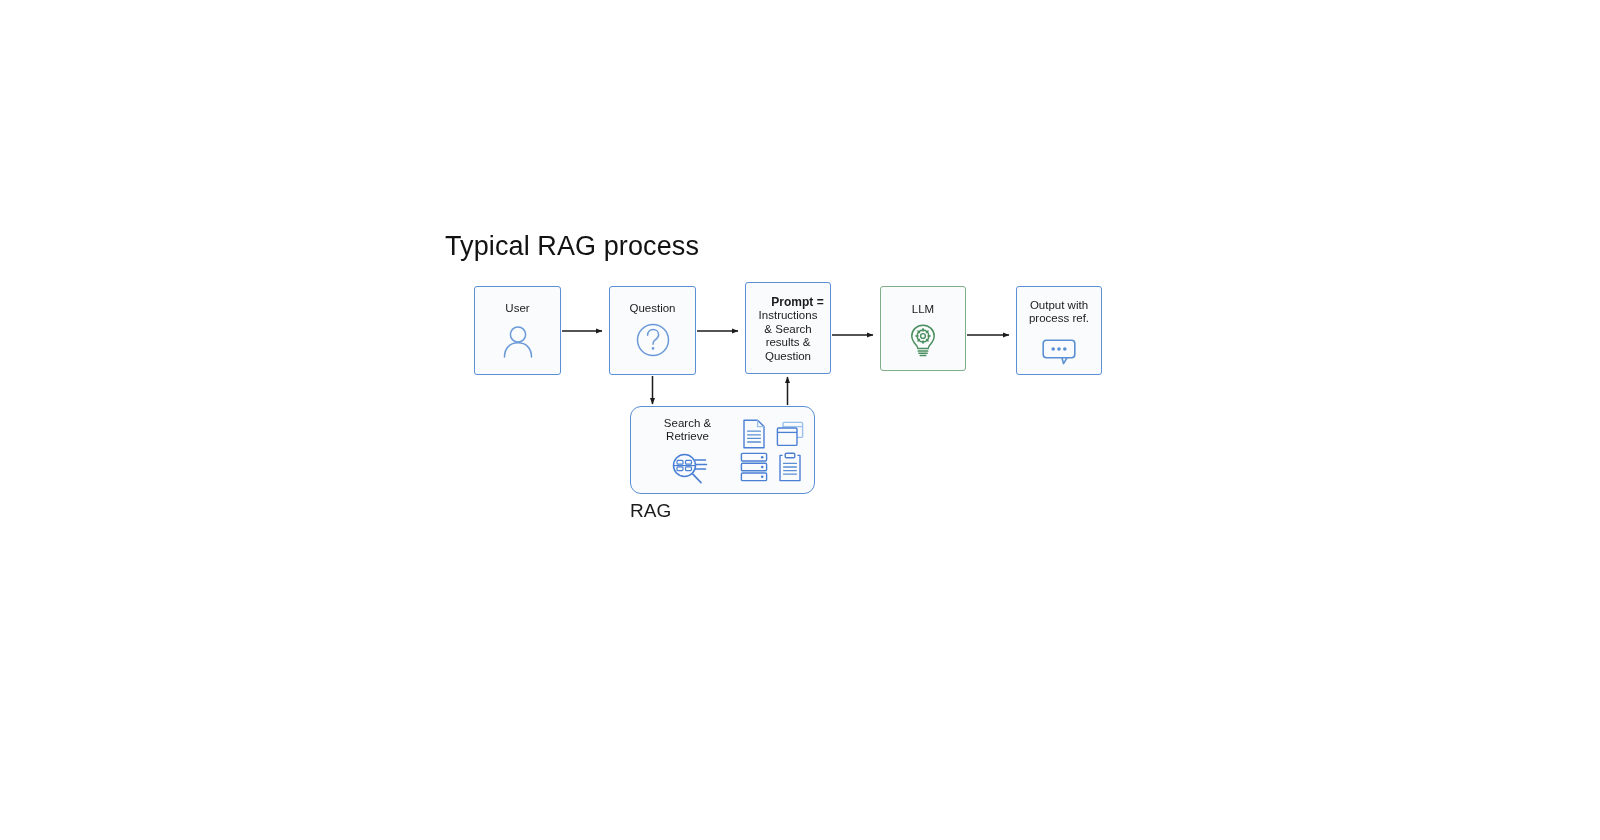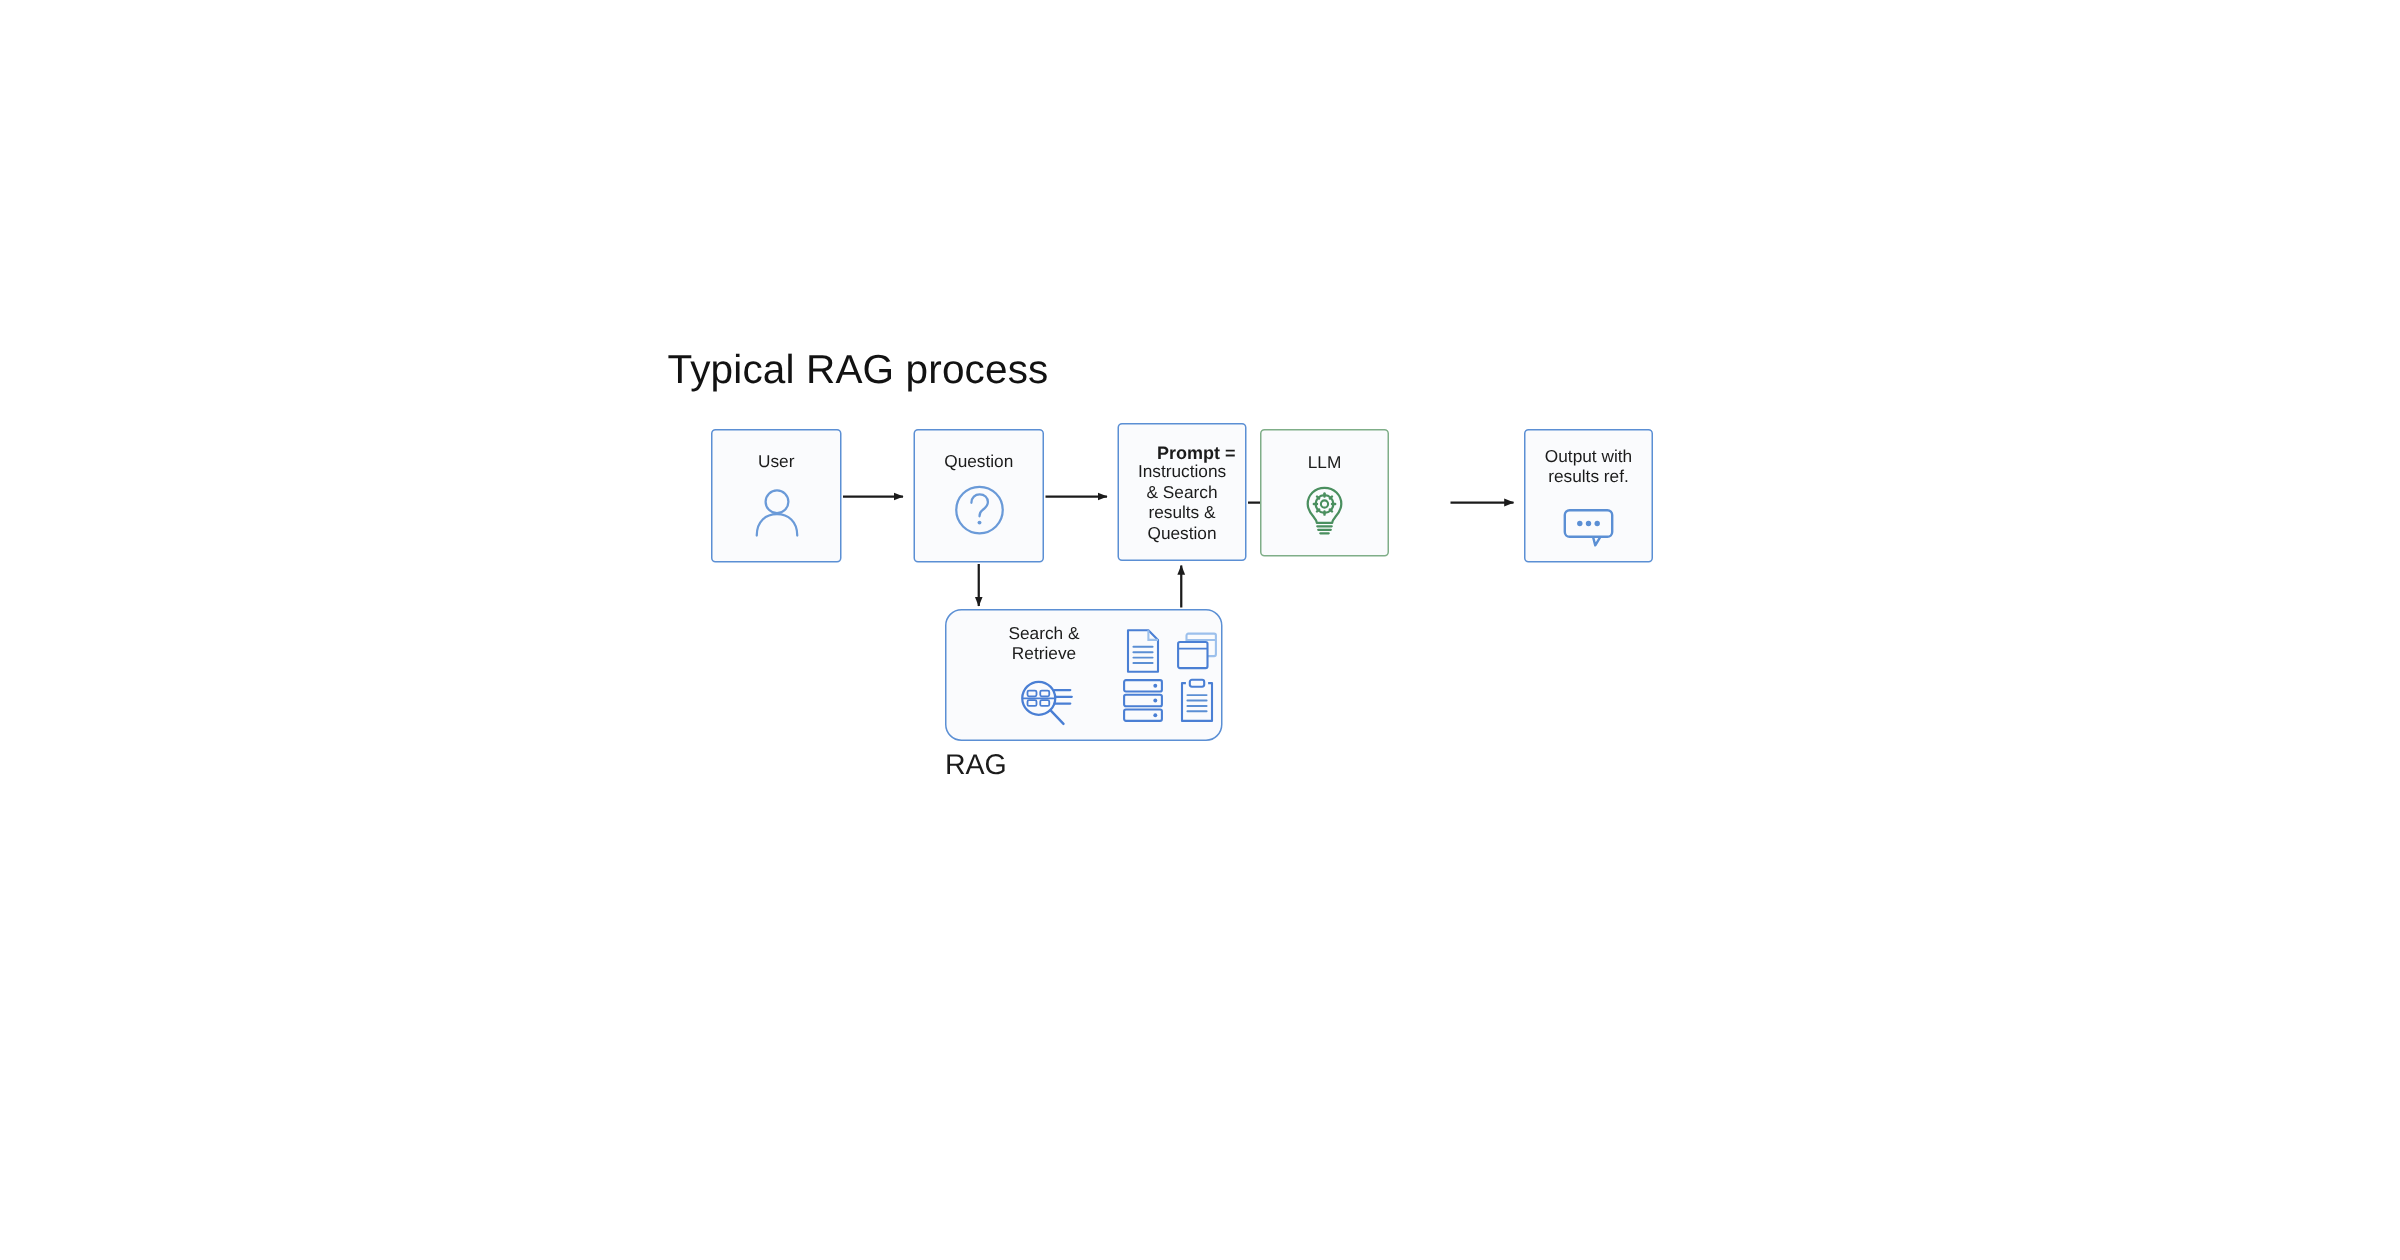--- a/index.html
+++ b/index.html
@@ -60,28 +60,28 @@
   .icon-wrap {
     display: flex;
     align-items: center;
     justify-content: center;
   }
 
   
   #node-user      { left: 474px; top: 286px; width: 87px;  height: 89px; padding-top: 15px; }
   #node-question  { left: 609px; top: 286px; width: 87px;  height: 89px; padding-top: 15px; }
   #node-prompt    { left: 745px; top: 282px; width: 86px;  height: 92px; padding-top: 13px; }
-  #node-llm       { left: 840px; top: 286px; width: 86px;  height: 85px; padding-top: 16px; }
+  #node-llm       { left: 880px; top: 286px; width: 86px;  height: 85px; padding-top: 16px; }
   #node-output    { left: 1016px; top: 286px; width: 86px; height: 89px; padding-top: 12px; }
 
   #node-rag {
     left: 630px; top: 406px; width: 185px; height: 88px;
     flex-direction: row;
     align-items: center;
-    justify-content: flex-end;
+    justify-content: center;
     border-radius: 11px;
   }
   .rag-left {
     width: 96px;
     display: flex;
     flex-direction: column;
     align-items: center;
     padding-top: 2px;
   }
   .rag-right {
@@ -185,21 +185,21 @@
         <line x1="18.6" y1="16.6" x2="20.0" y2="18.0"></line>
         <line x1="20.0" y1="8.0" x2="18.6" y2="9.4"></line>
         <line x1="11.4" y1="16.6" x2="10.0" y2="18.0"></line>
       </g>
     </svg>
   </div>
 </div>
 
 <div class="node" id="node-output">
   <div class="node-label">Output with
-results ref.</div>
+process ref.</div>
   <div class="icon-wrap" style="margin-top:13px">
     <svg class="svg-icon" width="34" height="26" viewBox="0 0 34 26">
       <rect x="1.2" y="1.2" width="31.6" height="17.6" rx="3.2" fill="none" stroke="#5b8fd4" stroke-width="1.6"></rect>
       <path d="M20.0 18.8 L21.5 24.6 L25.0 18.8" fill="none" stroke="#5b8fd4" stroke-width="1.6" stroke-linejoin="round"></path>
       <circle cx="11.2" cy="10.0" r="1.8" fill="#5b8fd4"></circle>
       <circle cx="17.0" cy="10.0" r="1.8" fill="#5b8fd4"></circle>
       <circle cx="22.8" cy="10.0" r="1.8" fill="#5b8fd4"></circle>
     </svg>
   </div>
 </div>

